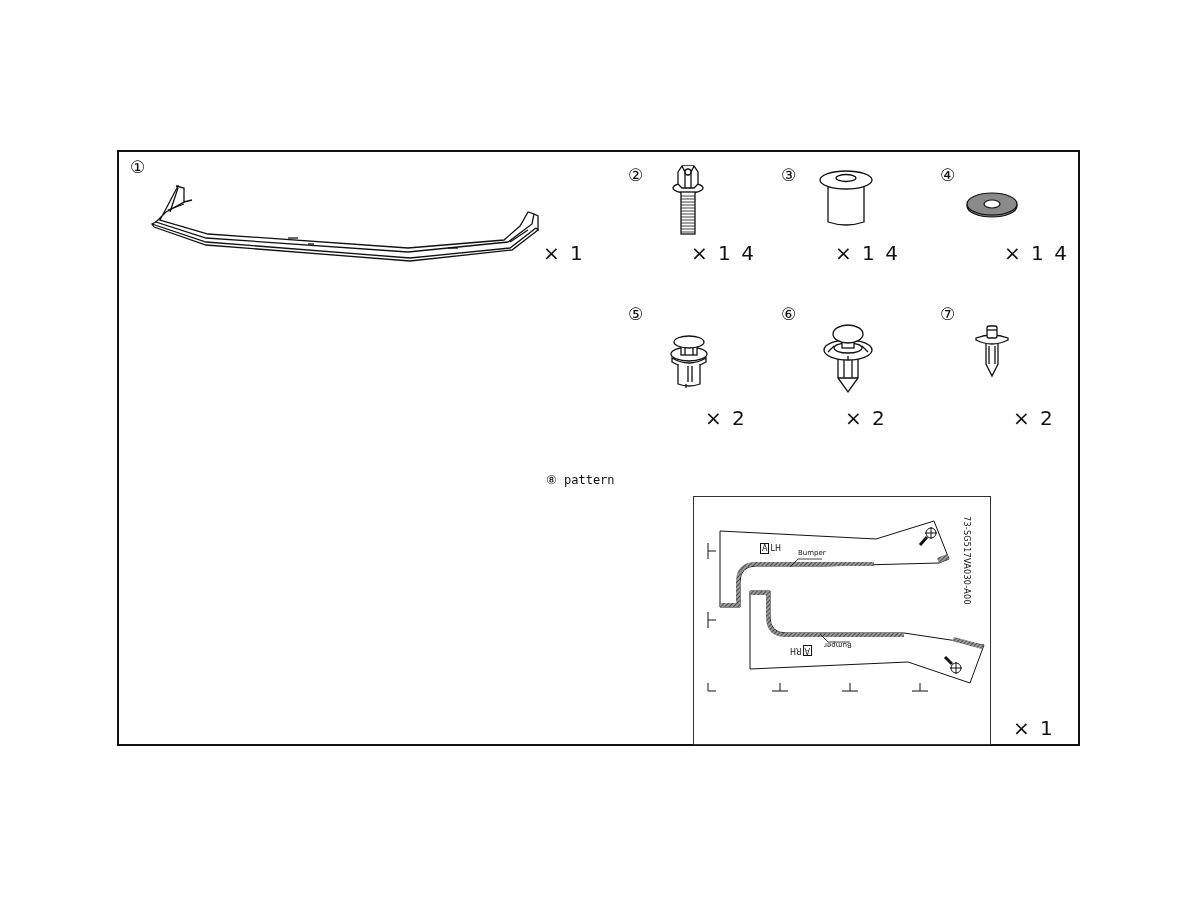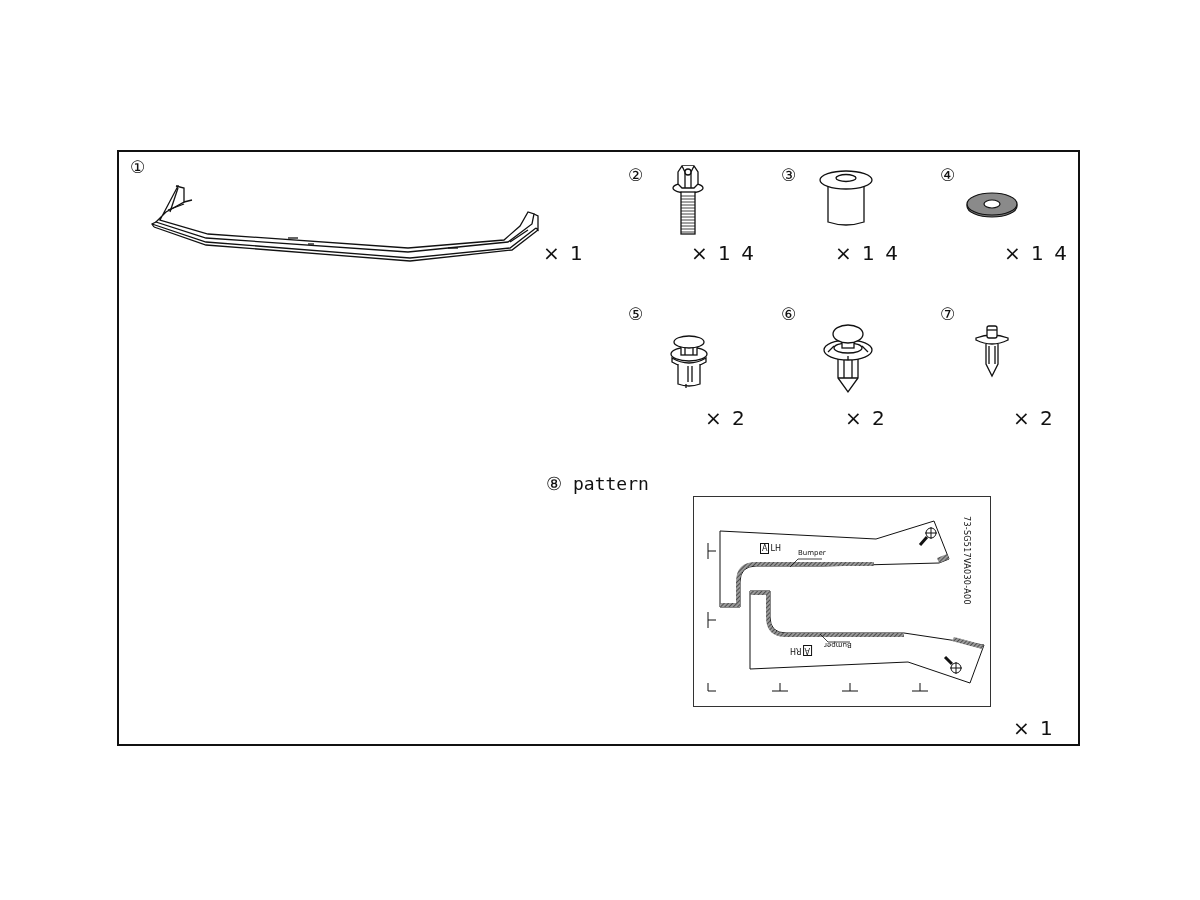--- a/index.html
+++ b/index.html
@@ -3,23 +3,23 @@
 <meta charset="utf-8">
 <style>
   html, body { margin:0; padding:0; background:#ffffff; }
   body { width:1200px; height:900px; position:relative; overflow:hidden;
          font-family:"DejaVu Sans", "Liberation Sans", sans-serif; color:#111; }
   .frame { position:absolute; left:117px; top:150px; width:963px; height:596px;
            border:2px solid #111; box-sizing:border-box; }
   .num { position:absolute; font-size:17px; line-height:18px; color:#111; }
   .qty { position:absolute; font-size:20px; line-height:22px; letter-spacing:2px; color:#111; white-space:pre; }
   .part { position:absolute; }
-  .label8 { position:absolute; font-family:"DejaVu Sans Mono", "Liberation Mono", monospace; font-size:18px; color:#111; }
+  .label8 { position:absolute; font-family:"DejaVu Sans Mono", "Liberation Mono", monospace; font-size:12px; color:#111; }
   svg { display:block; overflow:visible; }
-  .pattern-sheet { position:absolute; left:693px; top:496px; width:298px; height:211px;
+  .pattern-sheet { position:absolute; left:693px; top:496px; width:298px; height:249px;
                    border:1px solid #333; box-sizing:border-box; background:#fff;text-align:right; }
   .code-vert { position:absolute; left:962px; top:516px; font-size:8px; color:#111;
                writing-mode:vertical-rl; letter-spacing:0.3px; }
   .tag { position:absolute; font-size:8px; color:#111; }
   .tag .box { display:inline-block; border:1px solid #111; padding:0 1px; margin-right:1px; line-height:9px; }
 </style>
 </head>
 <body>
 
 <div class="frame"></div>

